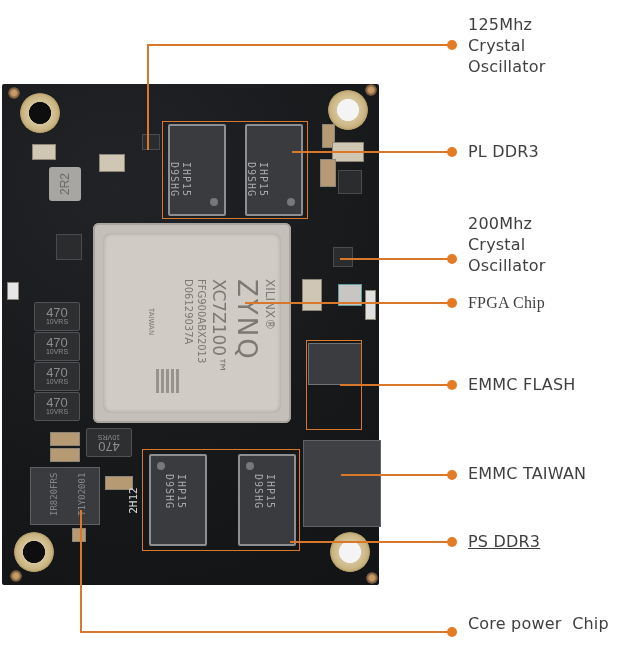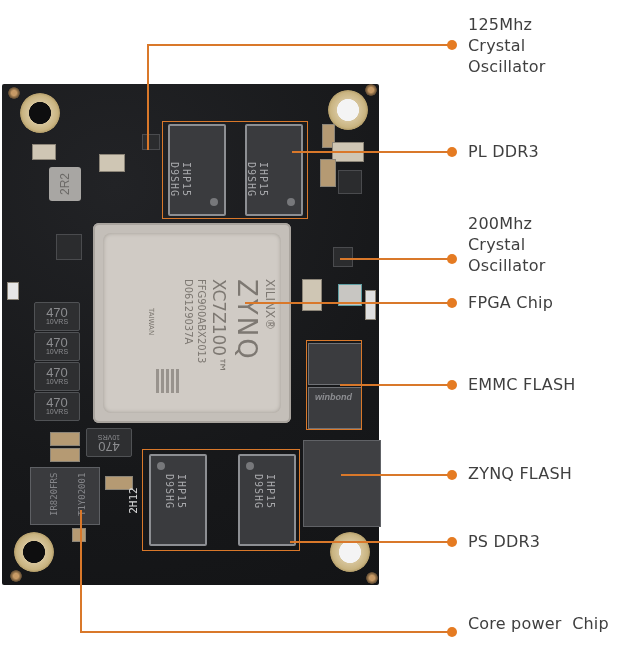--- a/index.html
+++ b/index.html
@@ -108,23 +108,20 @@
     <div class="lbl" style="left:10px;top:36px;">D9SHG</div>
     <div class="dot" style="left:40px;top:72px;"></div>
   </div>
   <div class="dram" style="left:243px;top:40px;width:54px;height:88px;">
     <div class="lbl" style="left:22px;top:36px;">IHP15</div>
     <div class="lbl" style="left:10px;top:36px;">D9SHG</div>
     <div class="dot" style="left:40px;top:72px;"></div>
   </div>
 
   <div class="flash" style="left:306px;top:259px;width:52px;height:40px;"></div>
-  <div class="flash" style="left:306px;top:303px;width:52px;height:40px;">
-    <div style="position:absolute;left:6px;top:4px;color:#8d8e92;font-size:9px;font-style:italic;font-weight:bold;">winbond</div>
-  </div>
 
   <div class="emmc" style="left:301px;top:356px;width:76px;height:85px;"></div>
 
   <div class="dram" style="left:147px;top:370px;width:54px;height:88px;">
     <div class="lbl" style="left:36px;top:18px;">IHP15</div>
     <div class="lbl" style="left:24px;top:18px;">D9SHG</div>
     <div class="dot" style="left:6px;top:6px;"></div>
   </div>
   <div class="dram" style="left:236px;top:370px;width:54px;height:88px;">
     <div class="lbl" style="left:36px;top:18px;">IHP15</div>
@@ -171,17 +168,17 @@
 <div class="hline" style="left:80px;top:631px;width:372px;"></div>
 <div class="dotc" style="left:447px;top:627px;"></div>
 
 <div class="label" style="top:14px;">125Mhz
 Crystal
 Oscillator</div>
 <div class="label" style="top:141px;">PL DDR3</div>
 <div class="label" style="top:213px;">200Mhz
 Crystal
 Oscillator</div>
-<div class="label" style="top:292px;">FPGA Chip</div>
+<div class="label" style="top:292px;font-family:Liberation Serif, serif;">FPGA Chip</div>
 <div class="label" style="top:374px;">EMMC FLASH</div>
-<div class="label" style="top:463px;">ZYNQ FLASH</div>
-<div class="label" style="top:531px;">PS DDR3</div>
+<div class="label" style="top:463px;">EMMC TAIWAN</div>
+<div class="label" style="top:531px;text-decoration:underline;">PS DDR3</div>
 <div class="label" style="top:613px;">Core power  Chip</div>
 
 </body></html>

